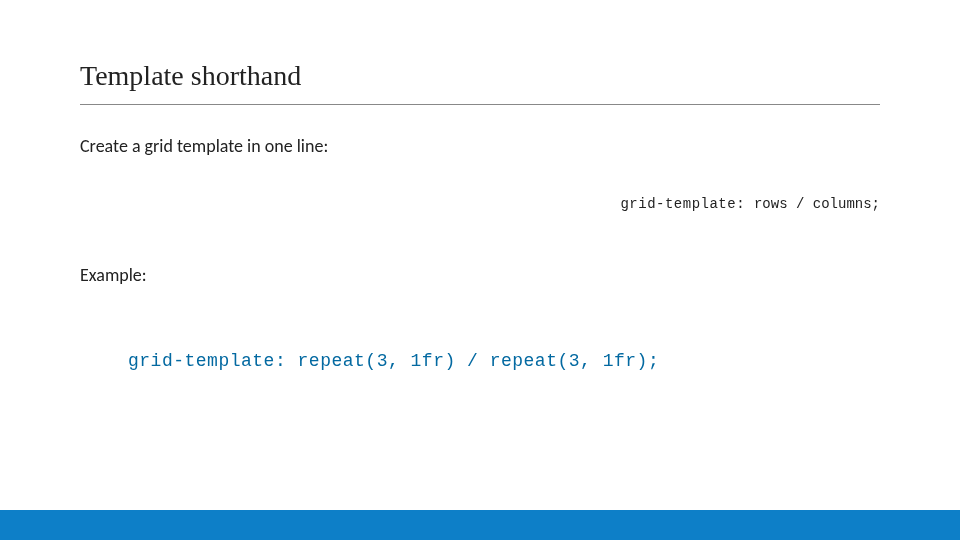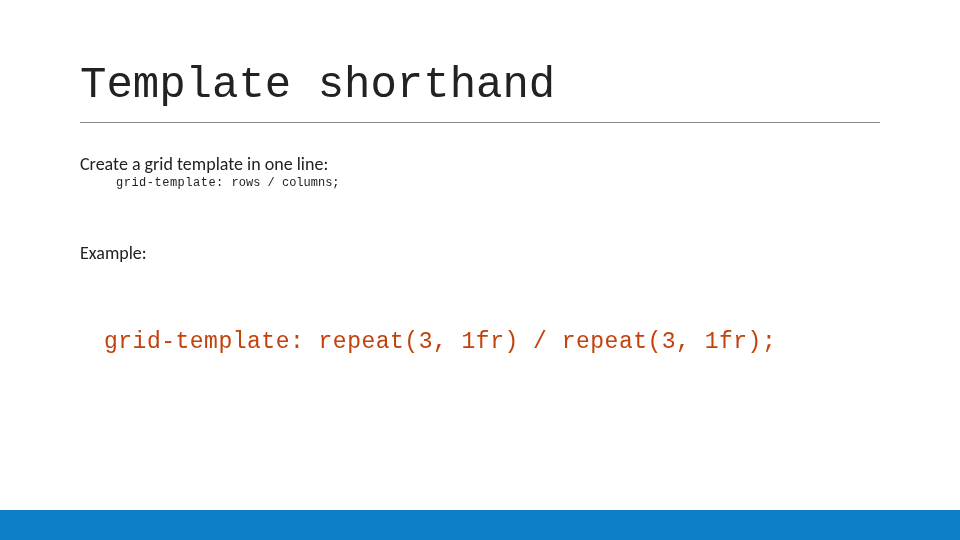--- a/index.html
+++ b/index.html
@@ -15,61 +15,63 @@
       position: relative;
       overflow: hidden;
     }
     .slide {
       width: 100%;
       height: 100%;
       padding: 60px 80px 0 80px;
       position: relative;
     }
     .title {
-      font-size: 44px;
+      font-size: 28px;
       font-weight: 400;
       color: #222222;
-      font-family: Liberation Mono, monospace;
+      font-family: Liberation Serif, serif;
       letter-spacing: 0px;
     }
     .title-underline {
       width: 100%;
       height: 1px;
       background: #888888;
       margin-top: 12px;
       margin-bottom: 30px;
     }
     .body-text {
       font-size: 18px;
       color: #222222;
+      margin-bottom: 38px;
     }
     .syntax-line {
-      font-size: 12px;
+      font-size: 14px;
       margin-left: 36px;
       margin-bottom: 52px;
+      text-align: right;
     }
     .syntax-prop {
       font-family: 'Courier New', Courier, monospace;
       color: #222222;
       letter-spacing: 0.5px;
     }
     .syntax-vars {
       font-family: 'Courier New', Courier, monospace;
       color: #222222;
     }
     .example-label {
       font-size: 18px;
       color: #222222;
       margin-bottom: 65px;
     }
     .example-code {
       font-family: 'Courier New', Courier, monospace;
-      font-size: 23px;
-      color: #c2410c;
-      margin-left: 24px;
+      font-size: 18px;
+      color: #0369a1;
+      margin-left: 48px;
       letter-spacing: 0.5px;
     }
     .footer-bar {
       position: absolute;
       bottom: 0;
       left: 0;
       width: 100%;
       height: 30px;
       background: #0d7fc8;
     }

